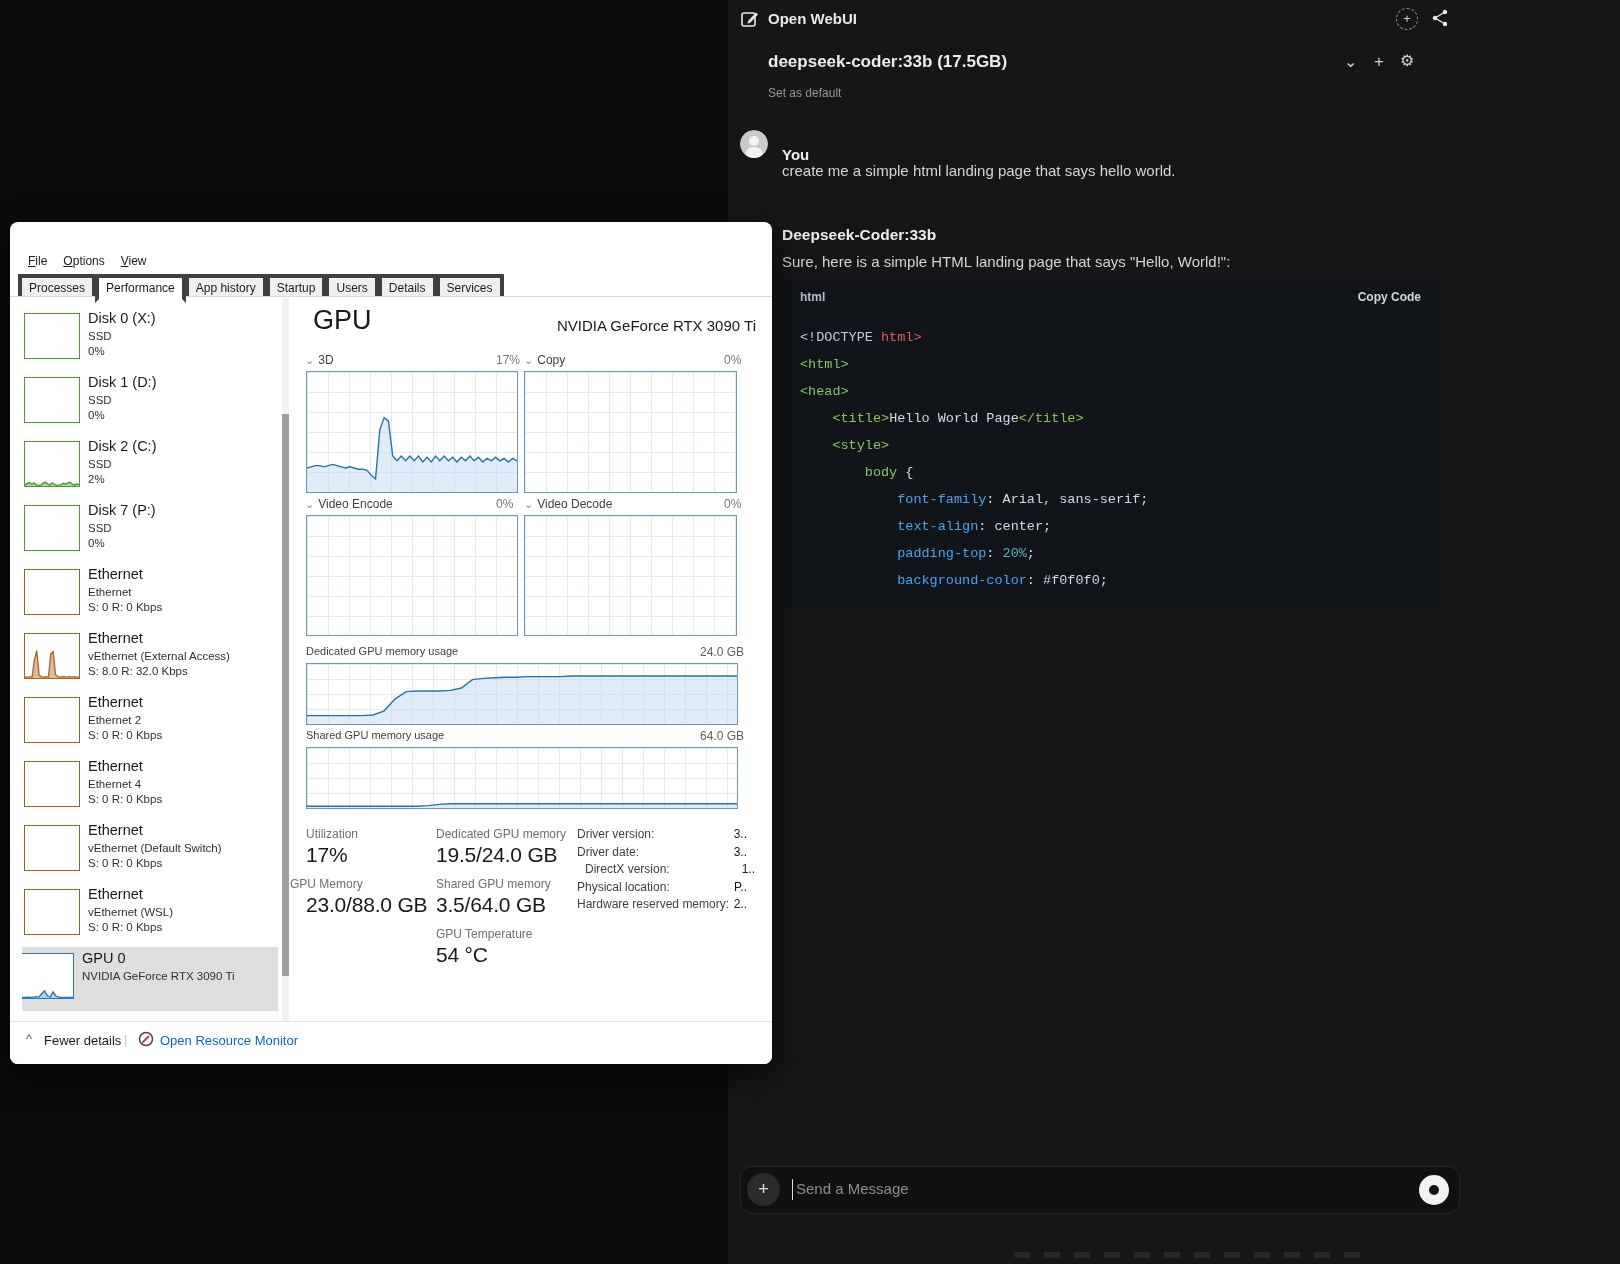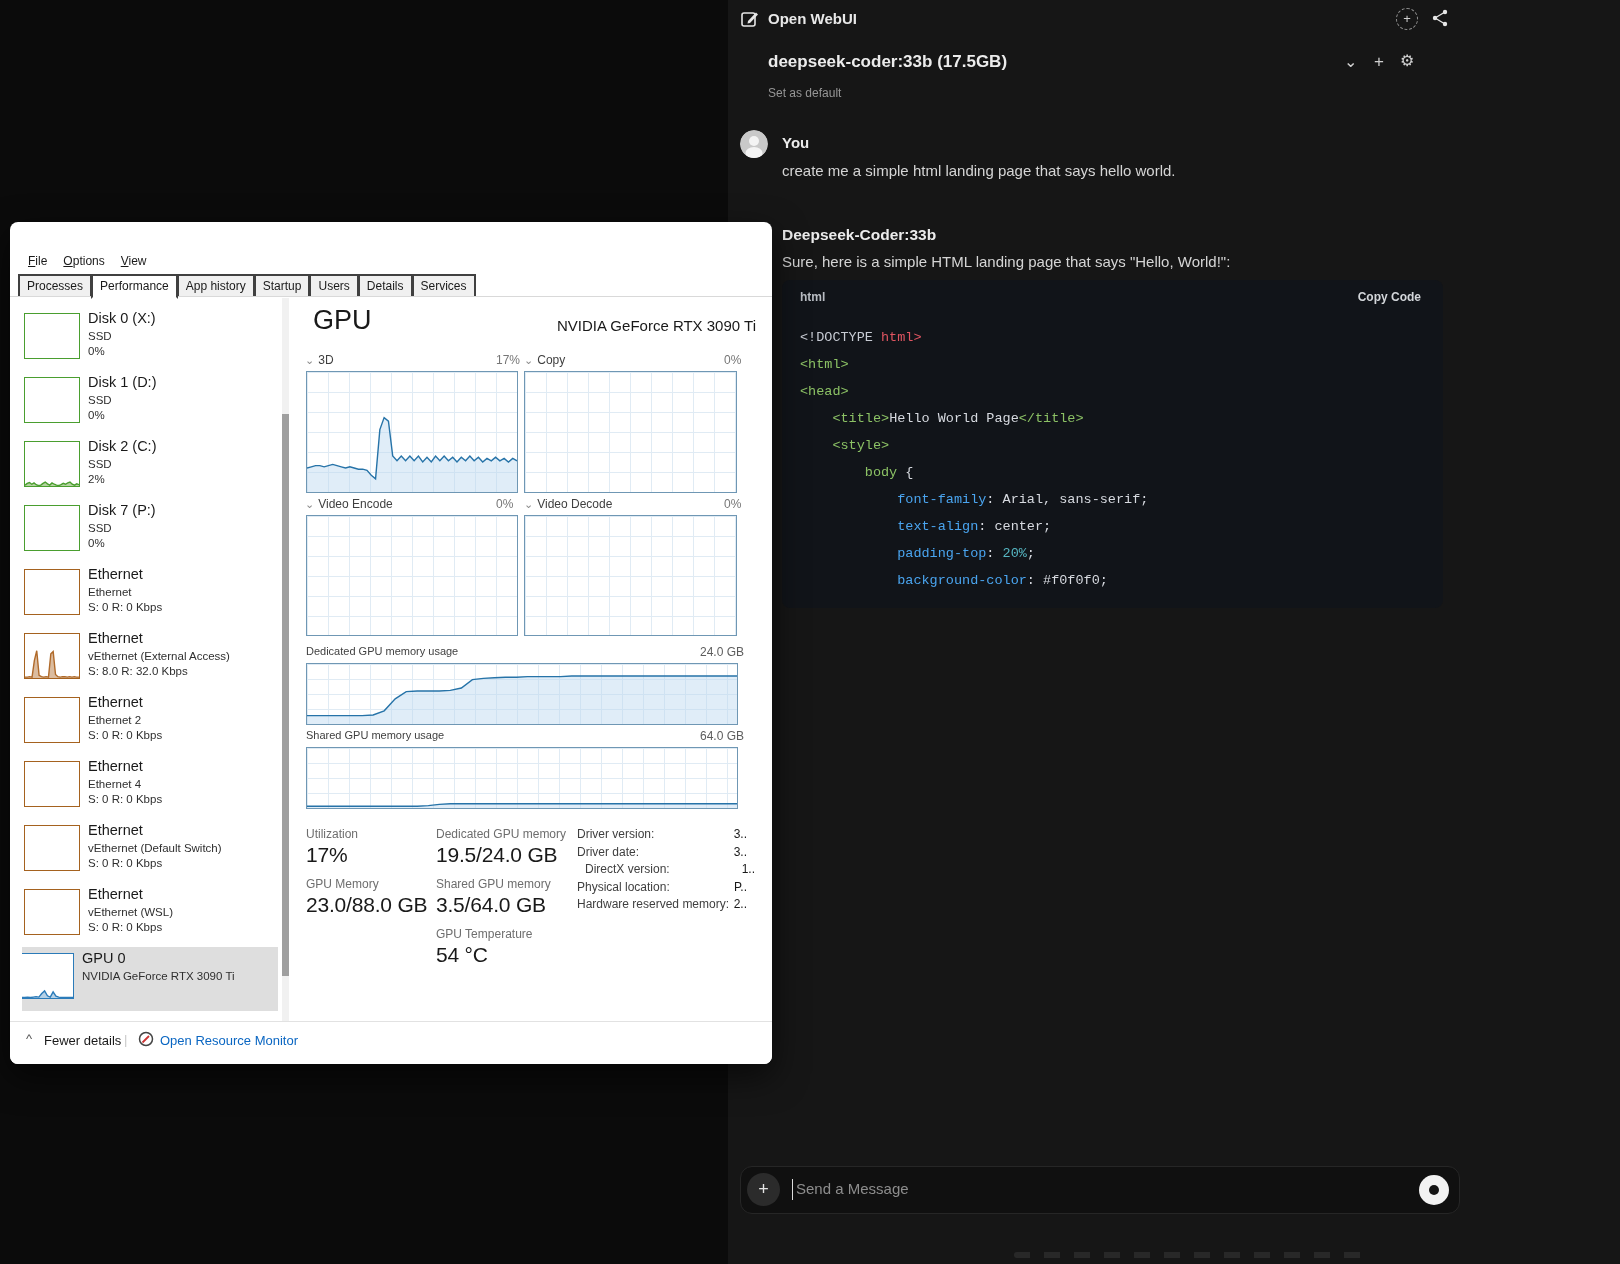--- a/index.html
+++ b/index.html
@@ -14,21 +14,21 @@
   .pencil-icon{position:absolute;left:12px;top:9px;width:20px;height:20px;}
   .plus-dashed{position:absolute;left:668px;top:8px;width:20px;height:20px;border:1px dashed #8f8f8f;
     border-radius:50%;color:#d0d0d0;font-size:13px;line-height:20px;text-align:center;}
   .share-icon{position:absolute;left:702px;top:8px;width:20px;height:20px;}
   .model-name{position:absolute;left:40px;top:52px;font-size:17px;font-weight:700;color:#ececec;}
   .model-chevron{position:absolute;left:616px;top:52px;color:#cfcfcf;font-size:16px;}
   .model-plus{position:absolute;left:646px;top:52px;color:#cfcfcf;font-size:17px;}
   .model-gear{position:absolute;left:672px;top:51px;color:#cfcfcf;font-size:16px;}
   .set-default{position:absolute;left:40px;top:86px;font-size:12px;color:#969696;}
   .avatar{position:absolute;left:12px;top:130px;width:28px;height:28px;border-radius:50%;overflow:hidden;}
-  .msg-name{position:absolute;left:54px;top:134px;font-size:15px;font-weight:700;color:#ececec;}
+  .msg-name{position:absolute;left:54px;top:146px;font-size:15px;font-weight:700;color:#ececec;}
   .msg-text{position:absolute;left:54px;top:162px;font-size:15px;color:#d5d5d5;}
   .asst-name{position:absolute;left:54px;top:226px;font-size:15.5px;font-weight:700;color:#ececec;}
   .asst-intro{position:absolute;left:54px;top:253px;font-size:15px;color:#d5d5d5;}
   
   .codeblock{position:absolute;left:54px;top:280px;width:661px;height:328px;background:#111419;border-radius:8px;}
   .code-lang{position:absolute;left:18px;top:10px;font-size:12px;color:#b9bdc3;font-weight:600;}
   .copy-code{position:absolute;right:22px;top:10px;font-size:12px;color:#d3d6da;font-weight:600;cursor:pointer;}
   .code-pre{position:absolute;left:18px;top:44px;font-family:"Liberation Mono","DejaVu Sans Mono",monospace;
     font-size:13.5px;line-height:27px;white-space:pre;}
   .t-p{color:#c8ccd4}.t-r{color:#e05561}.t-g{color:#8cc265}.t-b{color:#4aa5f0}.t-c{color:#56b6c2}.t-w{color:#d7dae0}
@@ -48,21 +48,21 @@
     box-shadow:0 12px 34px rgba(0,0,0,.6);color:#1a1a1a;overflow:hidden;}
   .tm-titlebar{position:absolute;left:0;top:0;right:0;height:28px;background:#fff;}
   .tm-appicon{position:absolute;left:12px;top:7px;width:15px;height:14px;}
   .tm-title{position:absolute;left:34px;top:7px;font-size:12px;color:#3a3a3a;}
   .winbtn{position:absolute;top:0;width:44px;height:28px;text-align:center;line-height:28px;color:#4a4a4a;font-size:11px;}
   .winbtn.min{right:88px}.winbtn.max{right:44px}.winbtn.close{right:0;font-size:12px}
   .tm-menubar{position:absolute;left:10px;top:28px;right:0;height:24px;font-size:12px;color:#1a1a1a;}
   .menu-item{display:inline-block;padding:4px 8px;}
   .menu-item .u{text-decoration:underline;}
   .tm-tabs{position:absolute;left:8px;top:52px;right:0;height:22px;font-size:12px;}
-  .tab{display:inline-block;padding:3px 7px 4px;border:2px solid #404040;background:#f0f0f0;margin-right:-1px;color:#1a1a1a;}
+  .tab{display:inline-block;padding:3px 7px 4px;border:4px solid #404040;background:#f0f0f0;margin-right:-1px;color:#1a1a1a;}
   .tab.active{background:#fff;border-bottom-color:#fff;font-weight:400;position:relative;z-index:2;}
   .tm-content{position:absolute;left:0;top:74px;right:0;bottom:42px;background:#fff;border-top:1px solid #d9d9d9;}
   
   .tm-sidebar{position:absolute;left:12px;top:10px;width:256px;bottom:0;overflow:hidden;}
   .tm-item{position:relative;height:64px;}
   .tm-item.selected{background:#dedede;margin-left:-6px;padding-left:6px;margin-right:-4px;}
   .thumb{position:absolute;left:2px;top:6px;width:54px;height:44px;background:#fff;border:1px solid #999;}
   .thumb svg{position:absolute;left:0;top:0;width:100%;height:100%;}
   .thumb.disk{border-color:#4a9e2f;}
   .thumb.eth{border-color:#a5621f;}
@@ -277,21 +277,21 @@
     <div class="mem-scale" style="left:690px;top:432px">64.0 GB</div>
     <div class="chart mem-chart" style="left:296px;top:450px;width:430px;height:60px">
       <svg viewBox="0 0 100 100" preserveAspectRatio="none">
           <polygon points="0,100 0.00,97.00 2.56,97.00 5.13,97.00 7.69,97.00 10.26,97.00 12.82,97.00 15.38,97.00 17.95,97.00 20.51,97.00 23.08,97.00 25.64,97.00 28.21,96.00 30.77,94.00 33.33,93.00 35.90,93.00 38.46,93.00 41.03,93.00 43.59,93.00 46.15,93.00 48.72,93.00 51.28,93.00 53.85,93.00 56.41,93.00 58.97,93.00 61.54,93.00 64.10,93.00 66.67,93.00 69.23,93.00 71.79,93.00 74.36,93.00 76.92,93.00 79.49,93.00 82.05,93.00 84.62,93.00 87.18,93.00 89.74,93.00 92.31,93.00 94.87,93.00 97.44,93.00 100.00,93.00 100,100" fill="rgba(187,216,240,0.45)"></polygon>
           <polyline points="0.00,97.00 2.56,97.00 5.13,97.00 7.69,97.00 10.26,97.00 12.82,97.00 15.38,97.00 17.95,97.00 20.51,97.00 23.08,97.00 25.64,97.00 28.21,96.00 30.77,94.00 33.33,93.00 35.90,93.00 38.46,93.00 41.03,93.00 43.59,93.00 46.15,93.00 48.72,93.00 51.28,93.00 53.85,93.00 56.41,93.00 58.97,93.00 61.54,93.00 64.10,93.00 66.67,93.00 69.23,93.00 71.79,93.00 74.36,93.00 76.92,93.00 79.49,93.00 82.05,93.00 84.62,93.00 87.18,93.00 89.74,93.00 92.31,93.00 94.87,93.00 97.44,93.00 100.00,93.00" fill="none" stroke="#2673a8" stroke-width="1.4" vector-effect="non-scaling-stroke"></polyline>
         </svg>
     </div>
 
     <div class="stat-label" style="left:296px;top:530px">Utilization</div>
     <div class="stat-value" style="left:296px;top:546px">17%</div>
-    <div class="stat-label" style="left:296px;top:580px">GPU Memory</div>
+    <div class="stat-label" style="left:280px;top:580px">GPU Memory</div>
     <div class="stat-value" style="left:296px;top:596px">23.0/88.0 GB</div>
 
     <div class="stat-label" style="left:426px;top:530px">Dedicated GPU memory</div>
     <div class="stat-value" style="left:426px;top:546px">19.5/24.0 GB</div>
     <div class="stat-label" style="left:426px;top:580px">Shared GPU memory</div>
     <div class="stat-value" style="left:426px;top:596px">3.5/64.0 GB</div>
     <div class="stat-label" style="left:426px;top:630px">GPU Temperature</div>
     <div class="stat-value" style="left:426px;top:646px">54 °C</div>
 
     <div id="tm-details">

